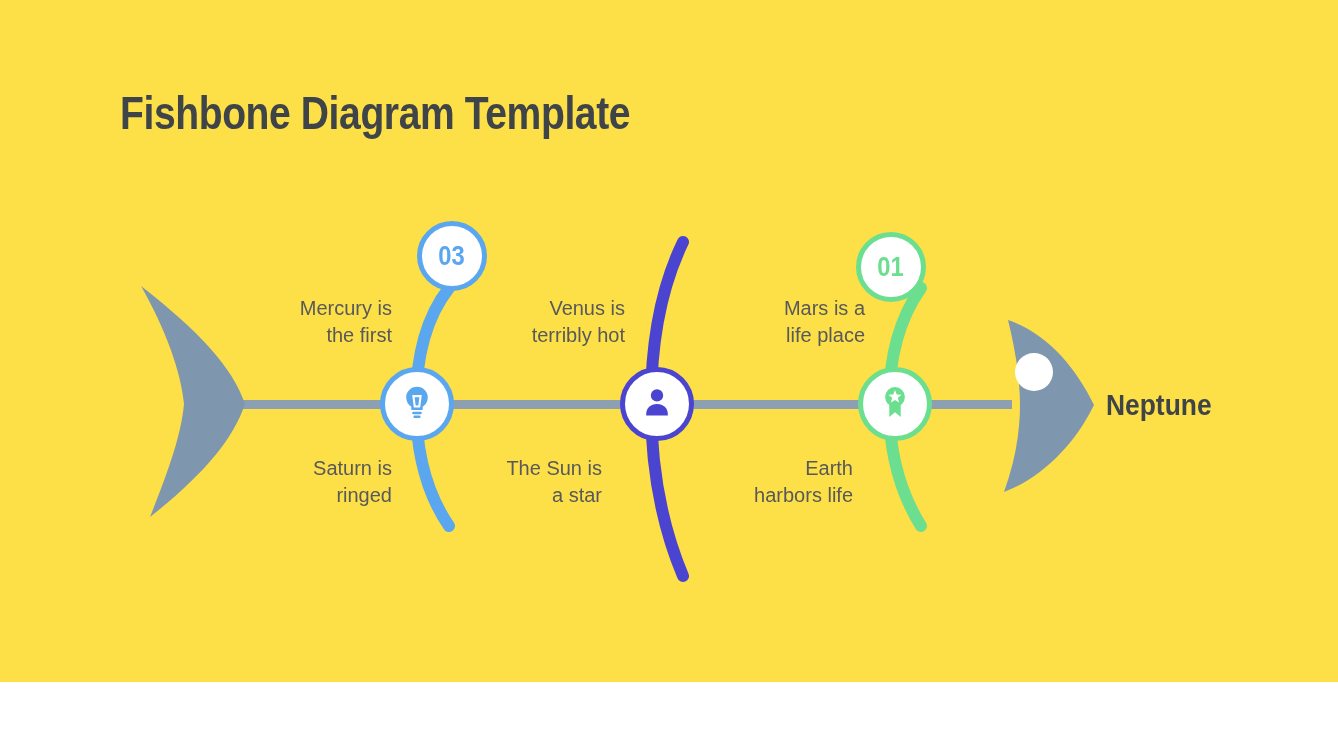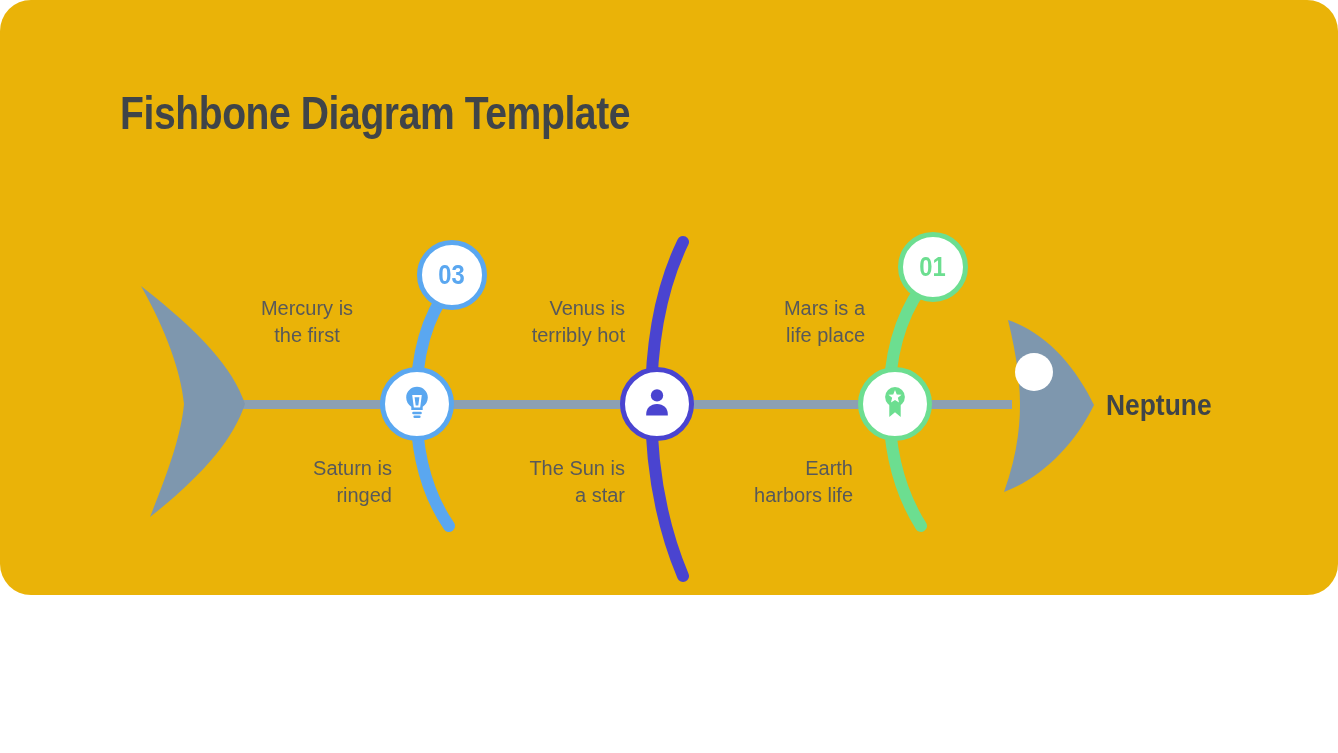--- a/index.html
+++ b/index.html
@@ -1,19 +1,18 @@
 <!DOCTYPE html>
 <html><head>
 <meta charset="utf-8">
 <style>
   html,body{margin:0;padding:0;background:#fff;}
   .stage{
-    position:relative;width:1338px;height:595px;overflow:hidden;background:#eab308;
+    position:relative;width:1338px;height:682px;overflow:hidden;background:#fde047;
     font-family:"Liberation Sans",sans-serif;
-    border-radius:31px;
   }
   .layer{position:absolute;left:0;top:0;width:1338px;height:753px;}
   .title{
     position:absolute;left:120px;top:86px;
     font-size:46px;font-weight:700;letter-spacing:-0.5px;
     color:var(--c,#3F4449);
     transform:scaleX(0.85);transform-origin:left top;white-space:nowrap;
   }
   .head-label{
     position:absolute;left:1106px;top:388px;
@@ -61,52 +60,52 @@
 
     <path class="fish-shape" d="M 1008,320 C 1046,333 1075,366 1094,405 C 1074,446 1041,478 1004,492
              C 1015,462 1020,432 1020,405 C 1020,378 1015,348 1008,320 Z" style="--c: #7E97AE;"></path>
     <circle cx="1034" cy="372" r="19" fill="#ffffff"></circle>
 
     <path class="bone-path" d="M 449,288 Q 416,330 416,404 Q 416,478 449,526" style="--c: #5AA7F0;"></path>
     <path class="bone-path" d="M 683,242 Q 651,308 651,404 Q 651,500 683,576" style="--c: #4A44D0;"></path>
     <path class="bone-path" d="M 921,288 Q 889,333 889,404 Q 889,475 921,526" style="--c: #6CDE90;"></path>
   </svg>
 
-  <div class="num-circle" style="left: 417px; top: 240px; --c: #5AA7F0;">
+  <div class="num-circle" style="left: 417px; top: 221px; --c: #5AA7F0;">
     <span class="num">03</span>
   </div>
   <div class="icon-circle" style="left: 380px; top: 367px; --c: #5AA7F0;">
     <span>
       <svg viewBox="0 0 24 24" width="36" height="36">
         <path fill="currentColor" d="M12 1.8c-4 0-7.2 3.2-7.2 7.2 0 2.6 1.4 4.9 3.4 6.2v2.2h7.6v-2.2c2-1.3 3.4-3.6 3.4-6.2 0-4-3.2-7.2-7.2-7.2z"></path>
         <path fill="none" stroke="#ffffff" stroke-width="1.4" d="M9.6 8.1h4.8l-.9 6.9h-3z"></path>
         <rect fill="currentColor" x="8.8" y="18.5" width="6.4" height="1.7" rx="0.8"></rect>
         <rect fill="currentColor" x="9.6" y="21" width="4.8" height="1.7" rx="0.8"></rect>
       </svg>
     </span>
   </div>
-  <div class="bone-label" style="left: 222px; top: 295px; text-align: center; --c: #58595A;">Mercury is
+  <div class="bone-label" style="left: 222px; top: 295px; --c: #58595A;">Mercury is
 the first</div>
   <div class="bone-label" style="left: 222px; top: 455px; --c: #58595A;">Saturn is
 ringed</div>
 
   <div class="icon-circle" style="left: 620px; top: 367px; --c: #4A44D0;">
     <span>
       <svg viewBox="0 0 24 24" width="36" height="36">
         <circle fill="currentColor" cx="12" cy="7.6" r="4.1"></circle>
         <path fill="currentColor" d="M12 13.4c-4.3 0-7.2 2.9-7.2 6.6v1h14.4v-1c0-3.7-2.9-6.6-7.2-6.6z"></path>
       </svg>
     </span>
   </div>
   <div class="bone-label" style="left: 455px; top: 295px; text-align: right; --c: #58595A;">Venus is
 terribly hot</div>
-  <div class="bone-label" style="left: 455px; top: 455px; --c: #58595A;">The Sun is
+  <div class="bone-label" style="left: 432px; top: 455px; --c: #58595A;">The Sun is
 a star</div>
 
-  <div class="num-circle" style="left: 898px; top: 232px; text-align: center; --c: #6CDE90;">
+  <div class="num-circle" style="left: 856px; top: 232px; text-align: center; --c: #6CDE90;">
     <span class="num">01</span>
   </div>
   <div class="icon-circle" style="left: 858px; top: 367px; --c: #6CDE90;">
     <span>
       <svg viewBox="0 0 24 24" width="36" height="36">
         <path fill="currentColor" d="M8.2 12.5 L8.2 22 L12 18.9 L15.8 22 L15.8 12.5 Z"></path>
         <circle fill="currentColor" cx="12" cy="8.6" r="6.6"></circle>
         <polygon fill="#ffffff" points="12,4 13.18,6.98 16.37,7.18 13.9,9.22 14.7,12.32 12,10.6 9.3,12.32 10.1,9.22 7.63,7.18 10.82,6.98"></polygon>
       </svg>
     </span>

